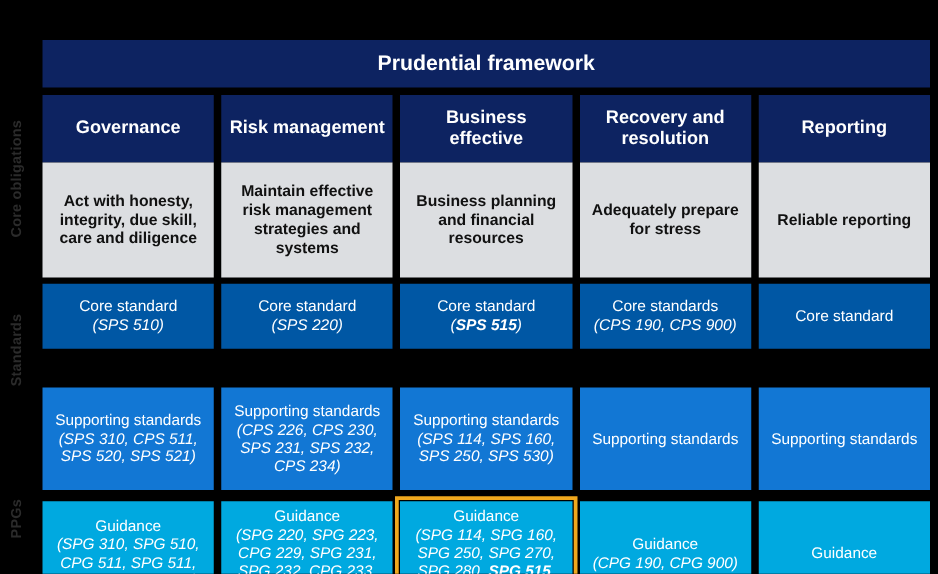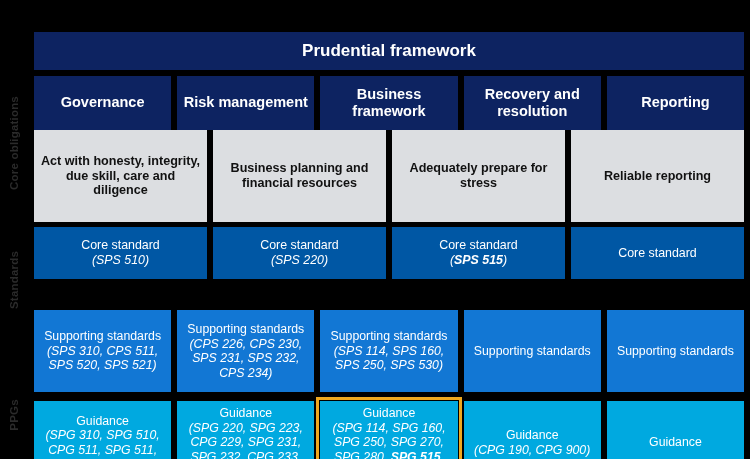--- a/index.html
+++ b/index.html
@@ -155,52 +155,58 @@
     <div class="banner">Prudential framework</div>
 
     <div class="row" id="row-headers">
         <div class="cell header">
           <span class="txt">Governance</span>
         </div>
         <div class="cell header">
           <span class="txt">Risk management</span>
         </div>
         <div class="cell header">
-          <span class="txt">Business framework</span>
+          <span class="txt">Business effective</span>
         </div>
         <div class="cell header">
           <span class="txt">Recovery and resolution</span>
         </div>
         <div class="cell header">
           <span class="txt">Reporting</span>
         </div>
       </div>
     <div class="row" id="row-core">
         <div class="cell core">
           <span class="txt">Act with honesty, integrity, due skill, care and diligence</span>
         </div>
         <div class="cell core">
+          <span class="txt">Maintain effective risk management strategies and systems</span>
+        </div>
+        <div class="cell core">
           <span class="txt">Business planning and financial resources</span>
         </div>
         <div class="cell core">
           <span class="txt">Adequately prepare for stress</span>
         </div>
         <div class="cell core">
           <span class="txt">Reliable reporting</span>
         </div>
       </div>
     <div class="row" id="row-standard">
         <div class="cell standard">
           <span class="txt">Core standard<br><i>(SPS 510)</i></span>
         </div>
         <div class="cell standard">
           <span class="txt">Core standard<br><i>(SPS 220)</i></span>
         </div>
         <div class="cell standard">
           <span class="txt">Core standard<br><i>(<b>SPS 515</b>)</i></span>
+        </div>
+        <div class="cell standard">
+          <span class="txt">Core standards<br><i>(CPS 190, CPS 900)</i></span>
         </div>
         <div class="cell standard">
           <span class="txt">Core standard</span>
         </div>
       </div>
     <div class="row" id="row-support">
         <div class="cell support">
           <span class="txt">Supporting standards<br><i>(SPS 310, CPS 511, SPS 520, SPS 521)</i></span>
         </div>
         <div class="cell support">

